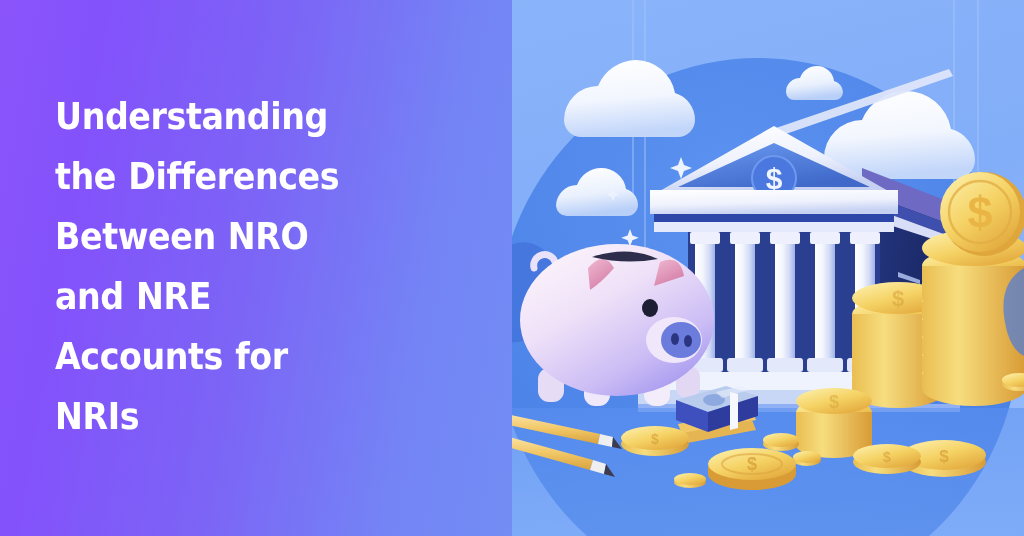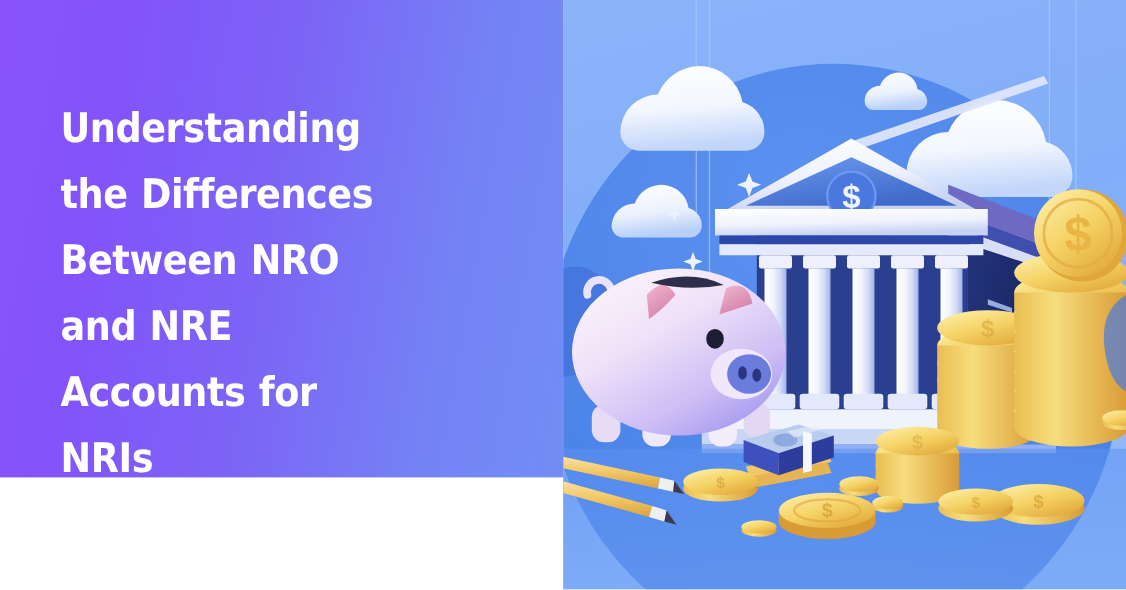--- a/index.html
+++ b/index.html
@@ -7,21 +7,21 @@
     width:1024px;height:536px;overflow:hidden;
     font-family:"Liberation Sans", sans-serif;
     background:#ffffff;
   }
   #banner{
     position:relative;width:1024px;height:536px;display:flex;overflow:hidden;
   }
 
   
   #left-panel{
-    position:relative;width:512px;height:434px;flex:0 0 512px;
+    position:relative;width:512px;height:536px;flex:0 0 512px;
     background:linear-gradient(100deg,#8B54FB 0%,#8352FB 18%,#7C64F6 48%,#7483F5 78%,#728DF4 100%);
     overflow:hidden;
   }
   #headline{
     position:absolute;left:55px;top:62px;width:400px;
     color:#ffffff;
     font-family:"DejaVu Sans Condensed","Liberation Sans",sans-serif;
     font-weight:bold;
     font-size:37px;
     line-height:60px;

